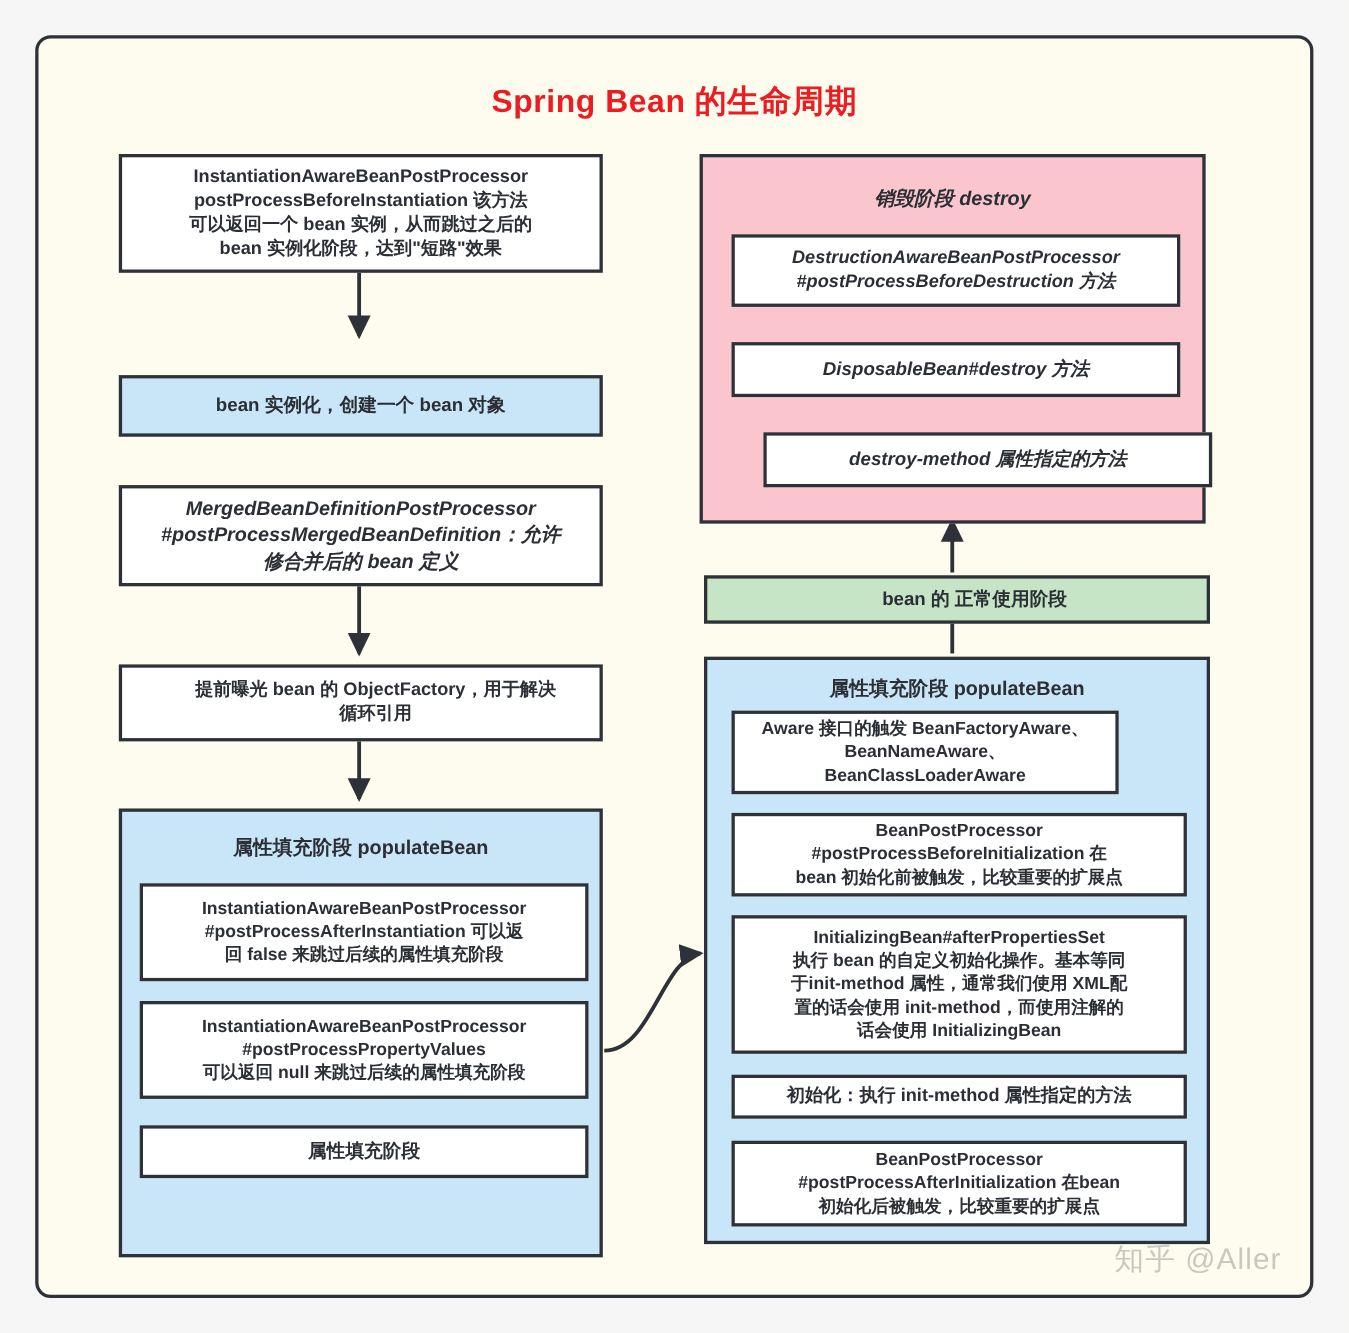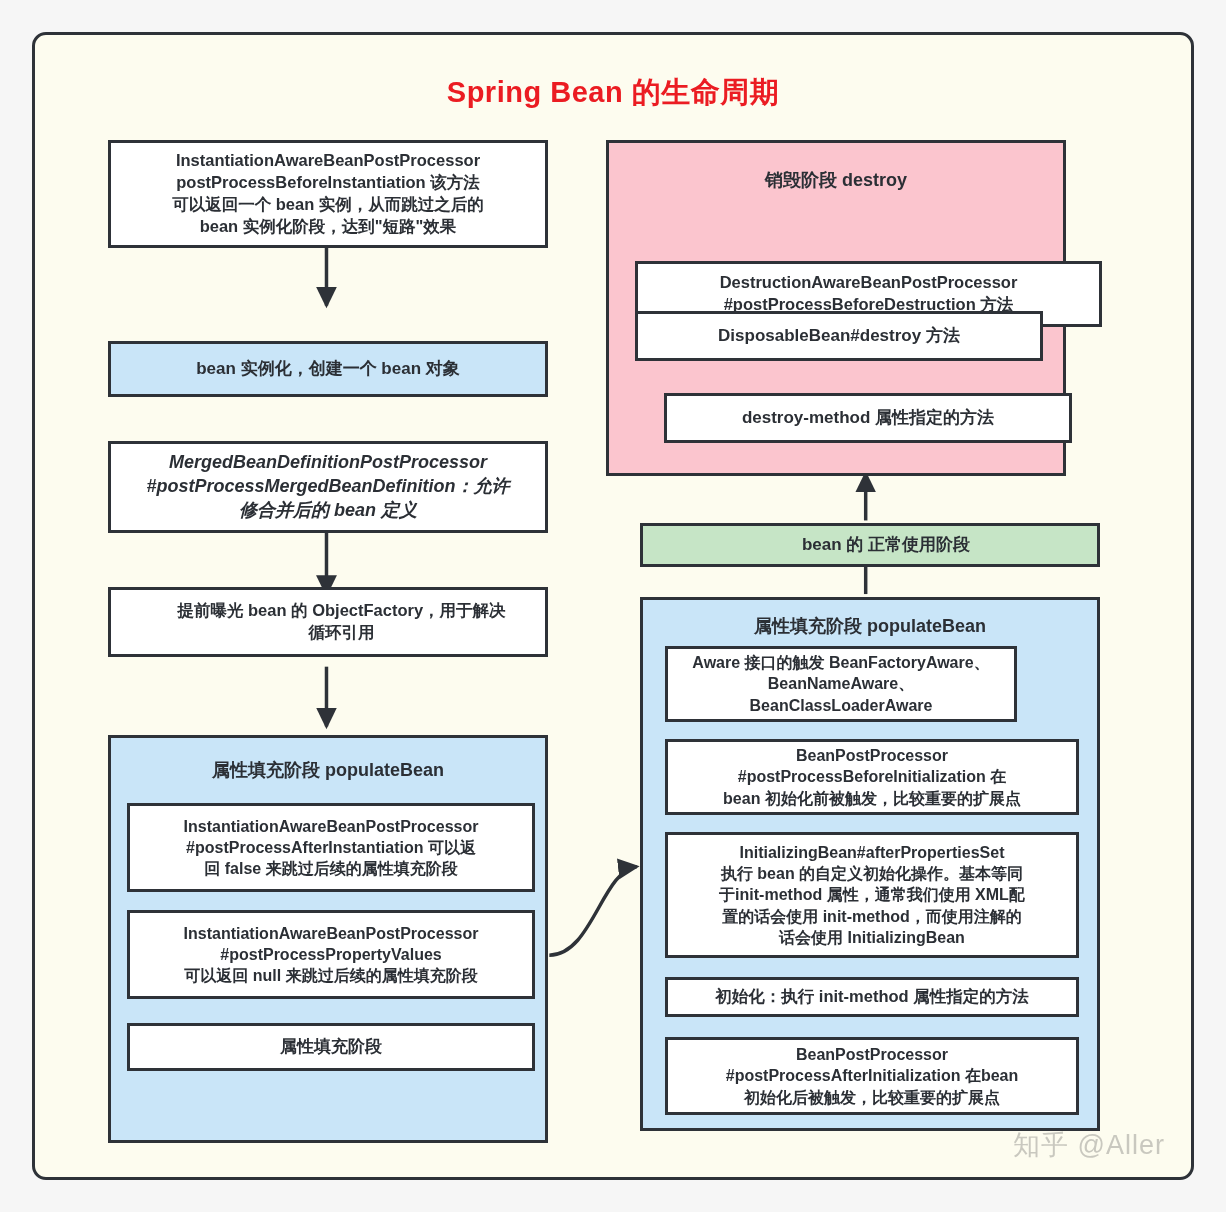--- a/index.html
+++ b/index.html
@@ -130,41 +130,41 @@
 postProcessBeforeInstantiation 该方法
 可以返回一个 bean 实例，从而跳过之后的
 bean 实例化阶段，达到"短路"效果</div>
 
   <div class="node fill-blue" style="left:73px; top:294px; width:440px; height:56px; font-size:17px;">bean 实例化，创建一个 bean 对象</div>
 
   <div class="node fill-white" style="left:73px; top:406px; width:440px; height:92px; font-size:18px;font-style:italic;">MergedBeanDefinitionPostProcessor
 #postProcessMergedBeanDefinition：允许
 修合并后的 bean 定义</div>
 
-  <div class="node fill-white" style="left:73px; top:552px; width:440px; height:70px; font-size:16.5px;padding-left:35px;">提前曝光 bean 的 ObjectFactory，用于解决
+  <div class="node fill-white" style="left:73px; top:569px; width:440px; height:70px; font-size:16.5px;padding-left:35px;">提前曝光 bean 的 ObjectFactory，用于解决
 循环引用</div>
 
   <div class="group fill-blue" style="left:73px; top:700px; width:440px; height:408px;">
     <div class="group-title" style="top:20px; font-size:18px;">属性填充阶段 populateBean</div>
 
     <div class="node fill-white" style="left:16px; top:65px; width:408px; height:89px; font-size:16px;">InstantiationAwareBeanPostProcessor
 #postProcessAfterInstantiation 可以返
 回 false 来跳过后续的属性填充阶段</div>
 
     <div class="node fill-white" style="left:16px; top:172px; width:408px; height:89px; font-size:16px;">InstantiationAwareBeanPostProcessor
 #postProcessPropertyValues
 可以返回 null 来跳过后续的属性填充阶段</div>
 
     <div class="node fill-white" style="left:16px; top:285px; width:408px; height:48px; font-size:17px;">属性填充阶段</div>
   </div>
 
-  <div class="group fill-pink" style="left:571px; top:105px; width:460px; height:336px;">
+  <div class="group fill-pink" style="left:601px; top:105px; width:460px; height:336px;font-style:italic;">
     <div class="group-title" style="top:25px; font-size:18px;">销毁阶段 destroy</div>
 
-    <div class="node fill-white" style="left:26px; top:70px; width:467px; height:66px; font-size:16.5px;margin-top:48px;">DestructionAwareBeanPostProcessor
+    <div class="node fill-white" style="left:26px; top:70px; width:408px; height:66px; font-size:16.5px;">DestructionAwareBeanPostProcessor
 #postProcessBeforeDestruction 方法</div>
 
     <div class="node fill-white" style="left:26px; top:168px; width:408px; height:50px; font-size:17px;">DisposableBean#destroy 方法</div>
 
     <div class="node fill-white" style="left:26px; top:250px; width:408px; height:50px; font-size:17px;margin-left:29px;">destroy-method 属性指定的方法</div>
   </div>
 
   <div class="node fill-green" style="left:605px; top:488px; width:460px; height:44px; font-size:17px;padding-left:40px;">bean 的 正常使用阶段</div>
 
   <div class="group fill-blue" style="left:605px; top:562px; width:460px; height:534px;">

